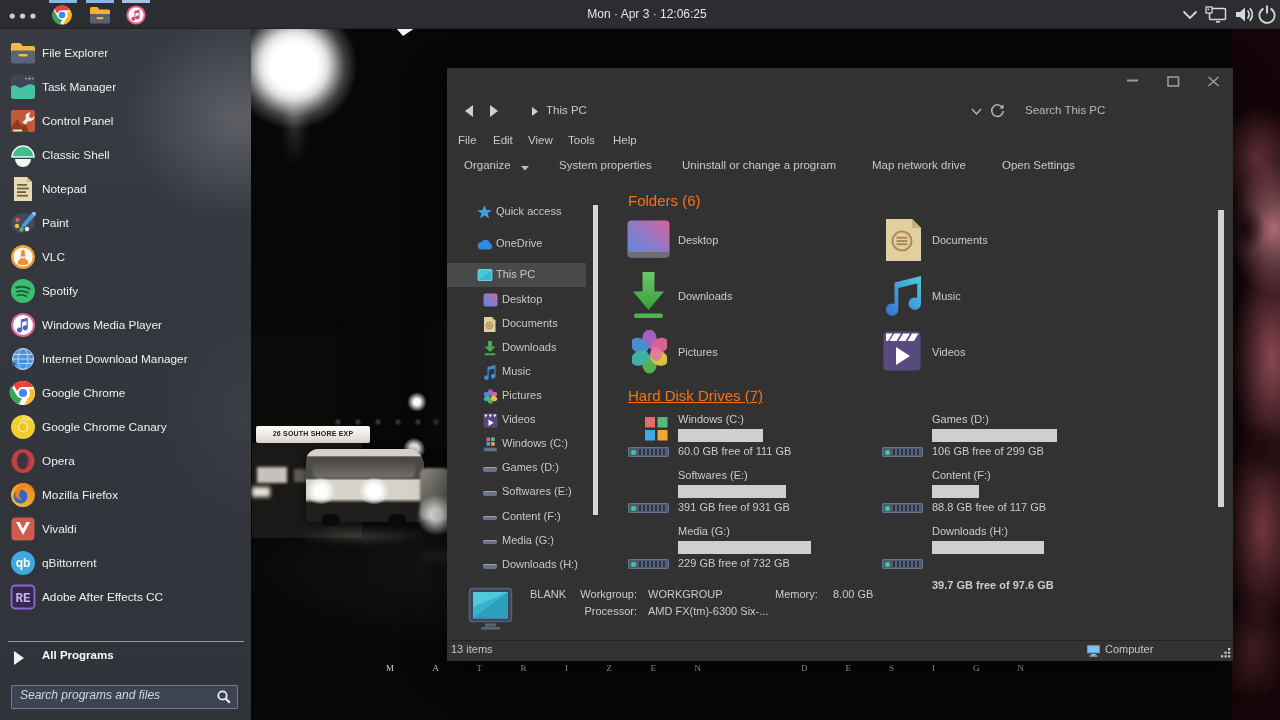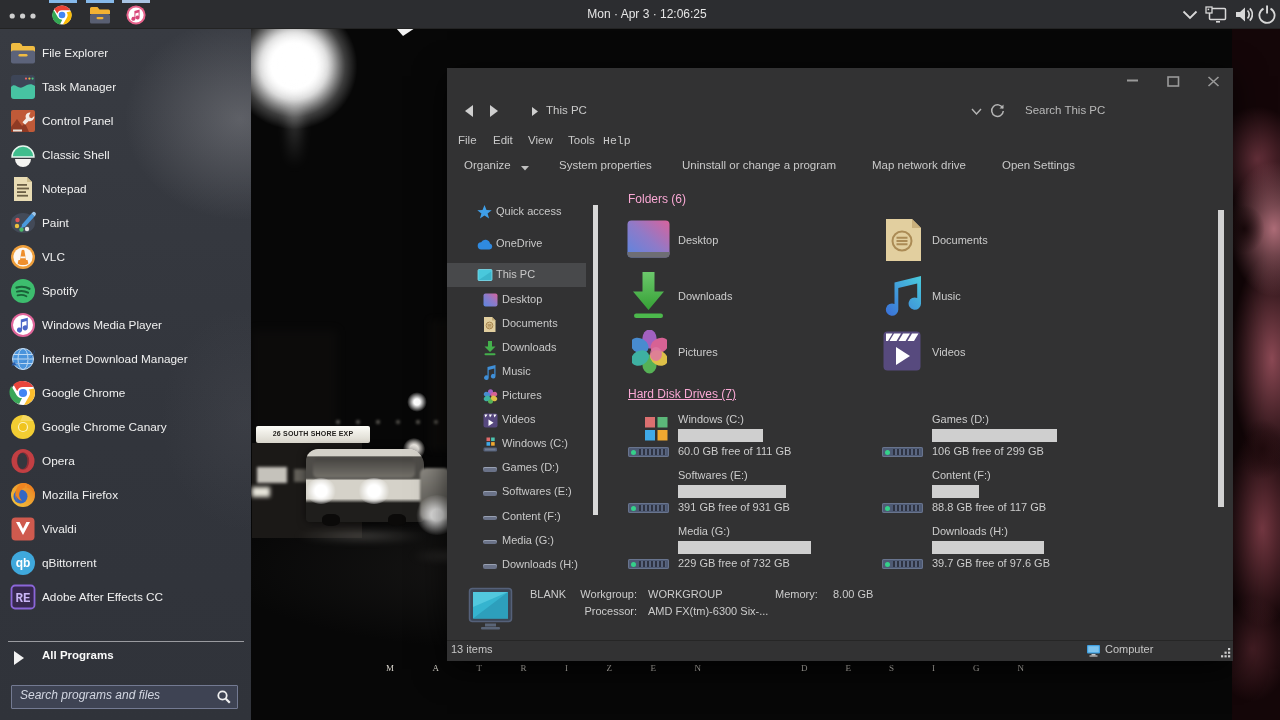--- a/index.html
+++ b/index.html
@@ -20,21 +20,21 @@
   .mi{position:absolute;left:0;width:251px;height:34px;}
   .mi .ic{position:absolute;left:9px;top:3px;width:28px;height:28px;}
   .mi .lb{position:absolute;left:42px;top:0;height:34px;line-height:34px;color:#f0f0f0;font-size:11.8px;white-space:nowrap;text-align:right;}
   
   #win{position:absolute;left:447px;top:68px;width:786px;height:593px;background:#323233;
     box-shadow:0 8px 30px rgba(0,0,0,.75);}
   .wtxt{color:#c9c9c9;font-size:11.5px;}
   .sbi{position:absolute;width:16px;height:15px;}
   .sbt{position:absolute;color:#c9c9c9;font-size:11px;white-space:nowrap;}
   .stickm{position:absolute;top:5px;left:0;width:14px;height:4.5px;border-radius:2px;background:#6a7288;box-shadow:inset 0 1px 0 #98a0b2;}
-  .hdr{position:absolute;color:#f9a8d4;font-size:12px;}
+  .hdr{position:absolute;color:#f97316;font-size:15px;}
   .lab{position:absolute;color:#cccccc;font-size:11px;white-space:nowrap;}
   .bar{position:absolute;height:13px;background:#cfcfcf;}
   .stick{position:absolute;width:41px;height:10px;border-radius:2px;background:#4e5a74;box-shadow:inset 0 0 0 1px #68748e;}
   .stick:before{content:"";position:absolute;left:3px;top:2.5px;width:5px;height:5px;border-radius:50%;background:#35d08a;}
   .stick:after{content:"";position:absolute;left:11px;top:2px;right:3px;height:6px;
     background:repeating-linear-gradient(90deg,#2e3342 0 2px,#5a6680 2px 4px);}
 </style></head>
 <body>
 <div id="stage">
   <div id="wall">
@@ -363,21 +363,21 @@
     <svg class="abs" style="left:543px;top:35px" width="15" height="15" viewBox="0 0 15 15">
         <path d="M12.8 5.2A5.8 5.8 0 1 0 13.3 8" fill="none" stroke="#b5b5b5" stroke-width="1.5"></path>
         <path d="M13.5 1.5v4h-4z" fill="#b5b5b5"></path>
       </svg>
     <div class="abs" style="left:578px;top:36px;color:#b9b9b9;font-size:11.5px;">Search This PC</div>
 
     <div class="abs wtxt" style="left:11px;top:66px;">File</div>
     <div class="abs wtxt" style="left:46px;top:66px;text-align:center;">Edit</div>
     <div class="abs wtxt" style="left:81px;top:66px;">View</div>
     <div class="abs wtxt" style="left:121px;top:66px;">Tools</div>
-    <div class="abs wtxt" style="left:156px;top:66px;font-family:Liberation Mono, monospace;">Help</div>
+    <div class="abs wtxt" style="left:166px;top:66px;">Help</div>
 
     <div class="abs wtxt" style="left:17px;top:91px;">Organize</div>
     <svg class="abs" style="left:73px;top:97px" width="10" height="7" viewBox="0 0 10 7">
         <path d="M1 1l4 4.6L9 1z" fill="#c0c0c0"></path>
       </svg>
     <div class="abs wtxt" style="left:112px;top:91px;">System properties</div>
     <div class="abs wtxt" style="left:235px;top:91px;">Uninstall or change a program</div>
     <div class="abs wtxt" style="left:425px;top:91px;">Map network drive</div>
     <div class="abs wtxt" style="left:555px;top:91px;">Open Settings</div>
 
@@ -566,21 +566,21 @@
       <div class="bar" style="left:485px;top:416.5px;width:47px;"></div>
       <div class="stick" style="left:435px;top:435px;"></div>
       <div class="lab" style="left:485px;top:432.5px;">88.8 GB free of 117 GB</div>
       <div class="lab" style="left:231px;top:457px;">Media (G:)</div>
       <div class="bar" style="left:230.5px;top:472.5px;width:133px;"></div>
       <div class="stick" style="left:181px;top:491px;"></div>
       <div class="lab" style="left:231px;top:488.5px;">229 GB free of 732 GB</div>
       <div class="lab" style="left:485px;top:457px;">Downloads (H:)</div>
       <div class="bar" style="left:485px;top:472.5px;width:112px;"></div>
       <div class="stick" style="left:435px;top:491px;"></div>
-      <div class="lab" style="left:485px;top:489px;">39.7 GB free of 97.6 GB</div>
+      <div class="lab" style="left:485px;top:511px;font-weight:bold;">39.7 GB free of 97.6 GB</div>
 
       <svg class="abs" style="left:21px;top:519px" width="45" height="44" viewBox="0 0 45 44">
           <rect x="1.5" y="1.5" width="42" height="33" rx="3" fill="#3c4656" stroke="#55617a" stroke-width="1.5"></rect>
           <rect x="5" y="5" width="35" height="26.5" fill="#35b4cf"></rect>
           <path d="M5 31.5L40 5v26.5z" fill="#2d9fbc"></path>
           <path d="M5 5h35L5 20z" fill="#5fd0e4" opacity=".7"></path>
           <rect x="17" y="36.5" width="11" height="3" fill="#5a6578"></rect>
           <rect x="13" y="40" width="19" height="2.5" rx="1" fill="#5a6578"></rect>
         </svg>
       <div class="lab" style="left:83px;top:520px;">BLANK</div>

